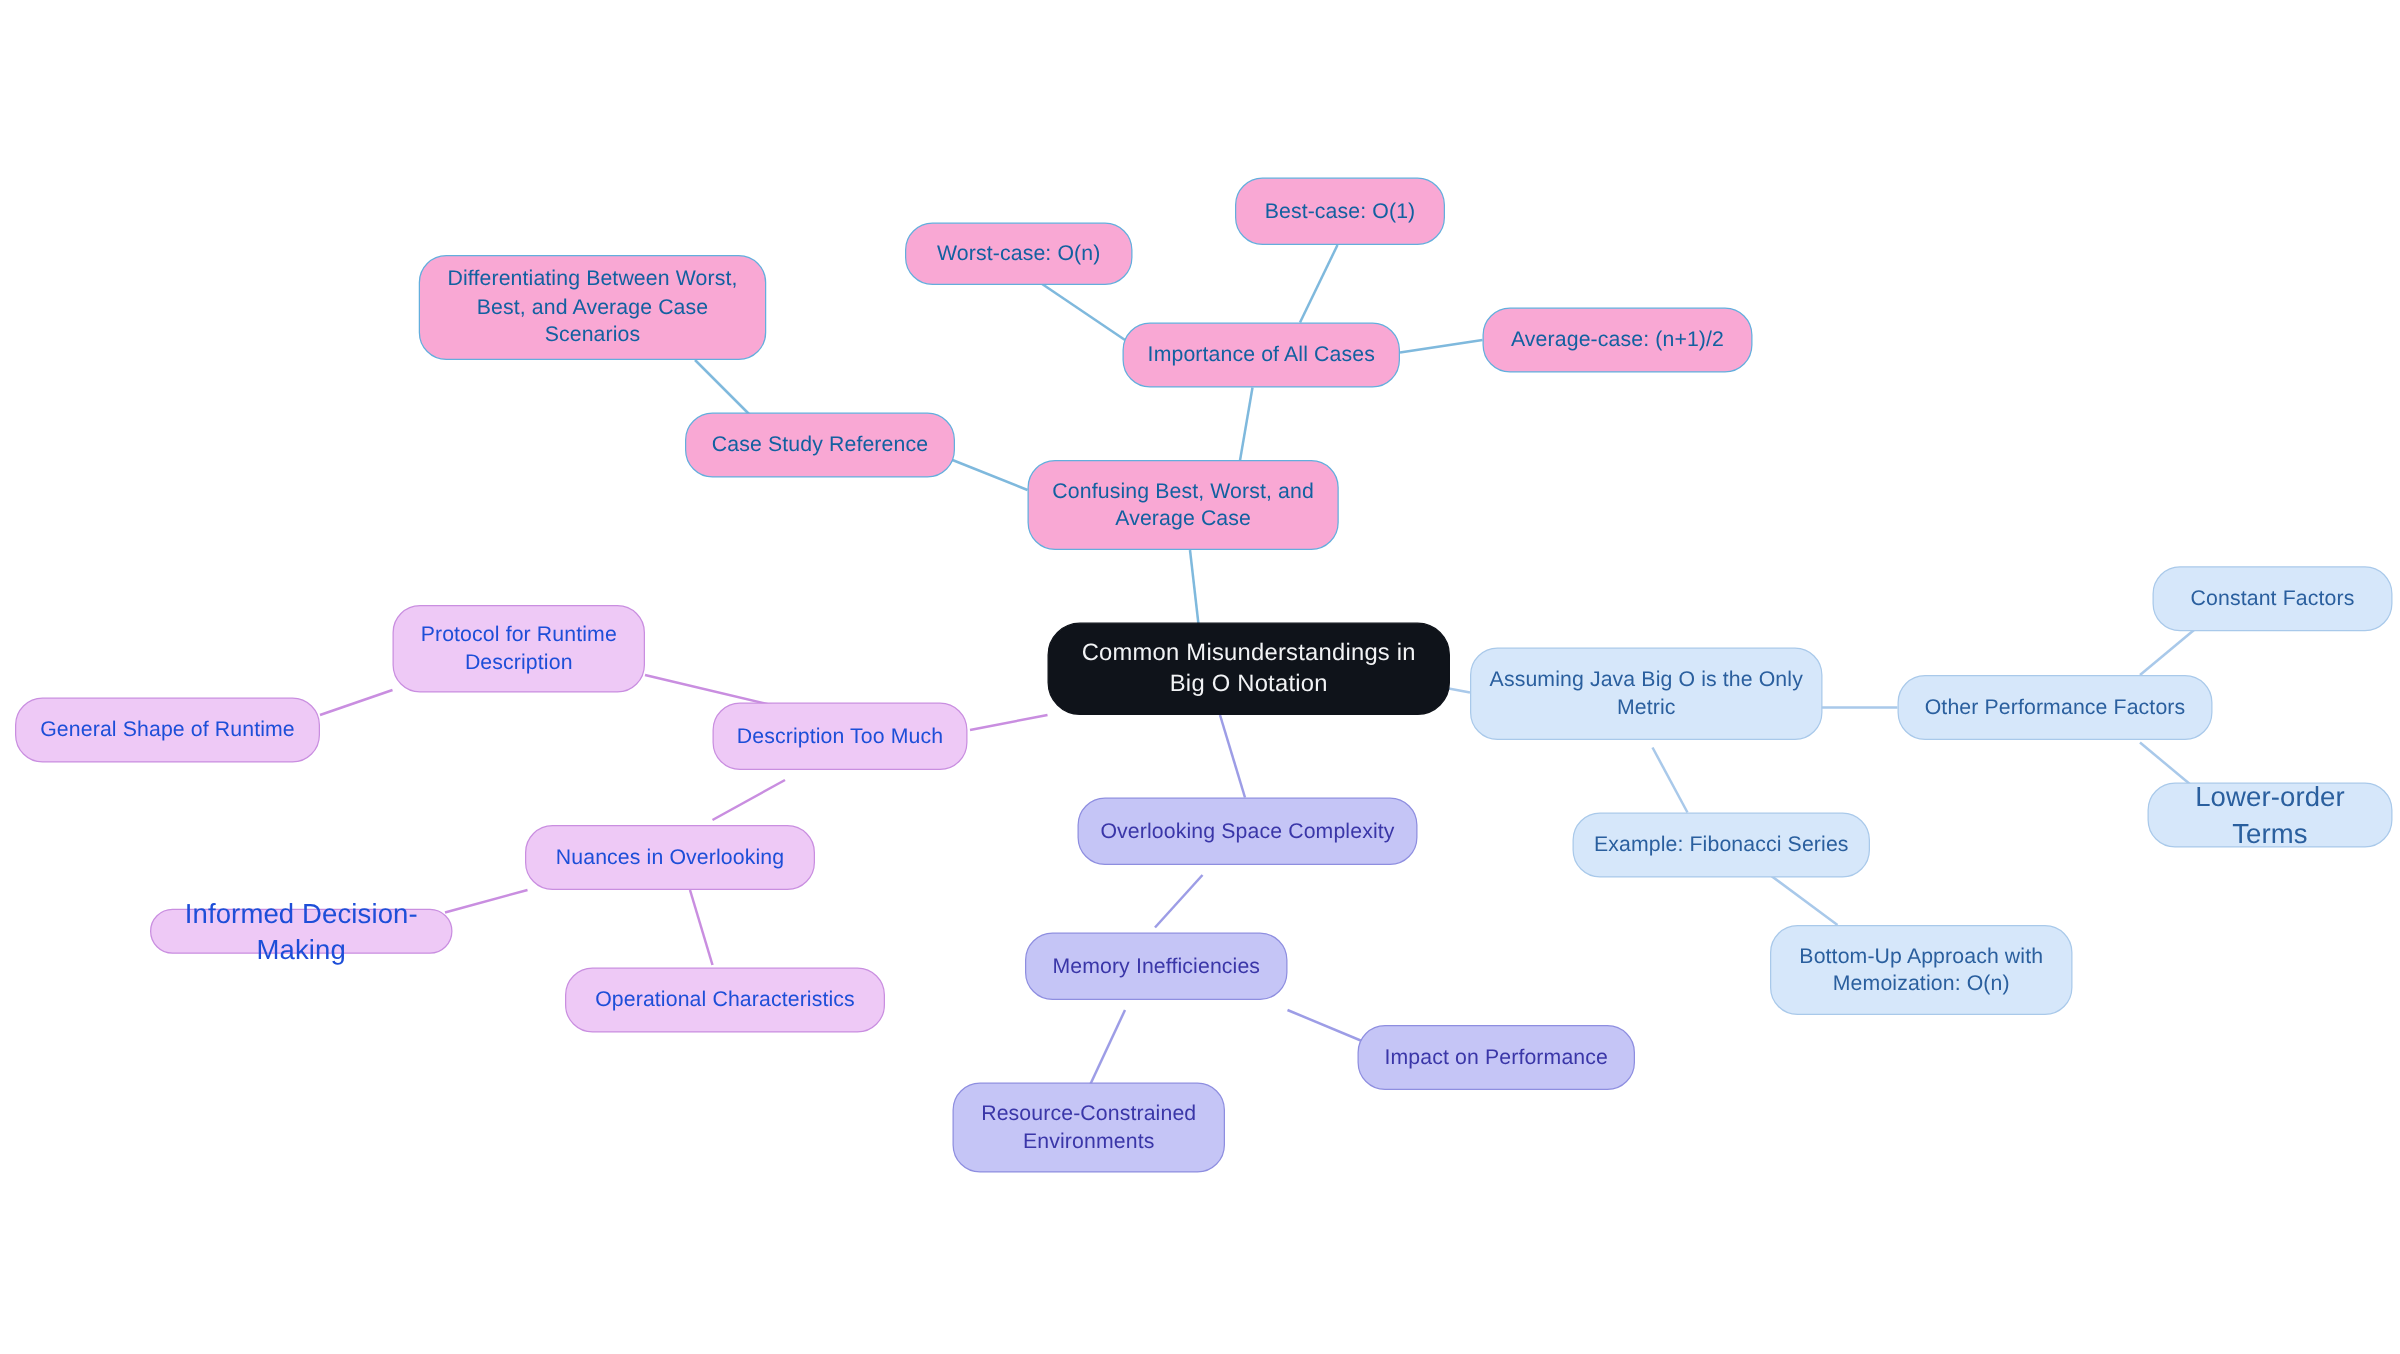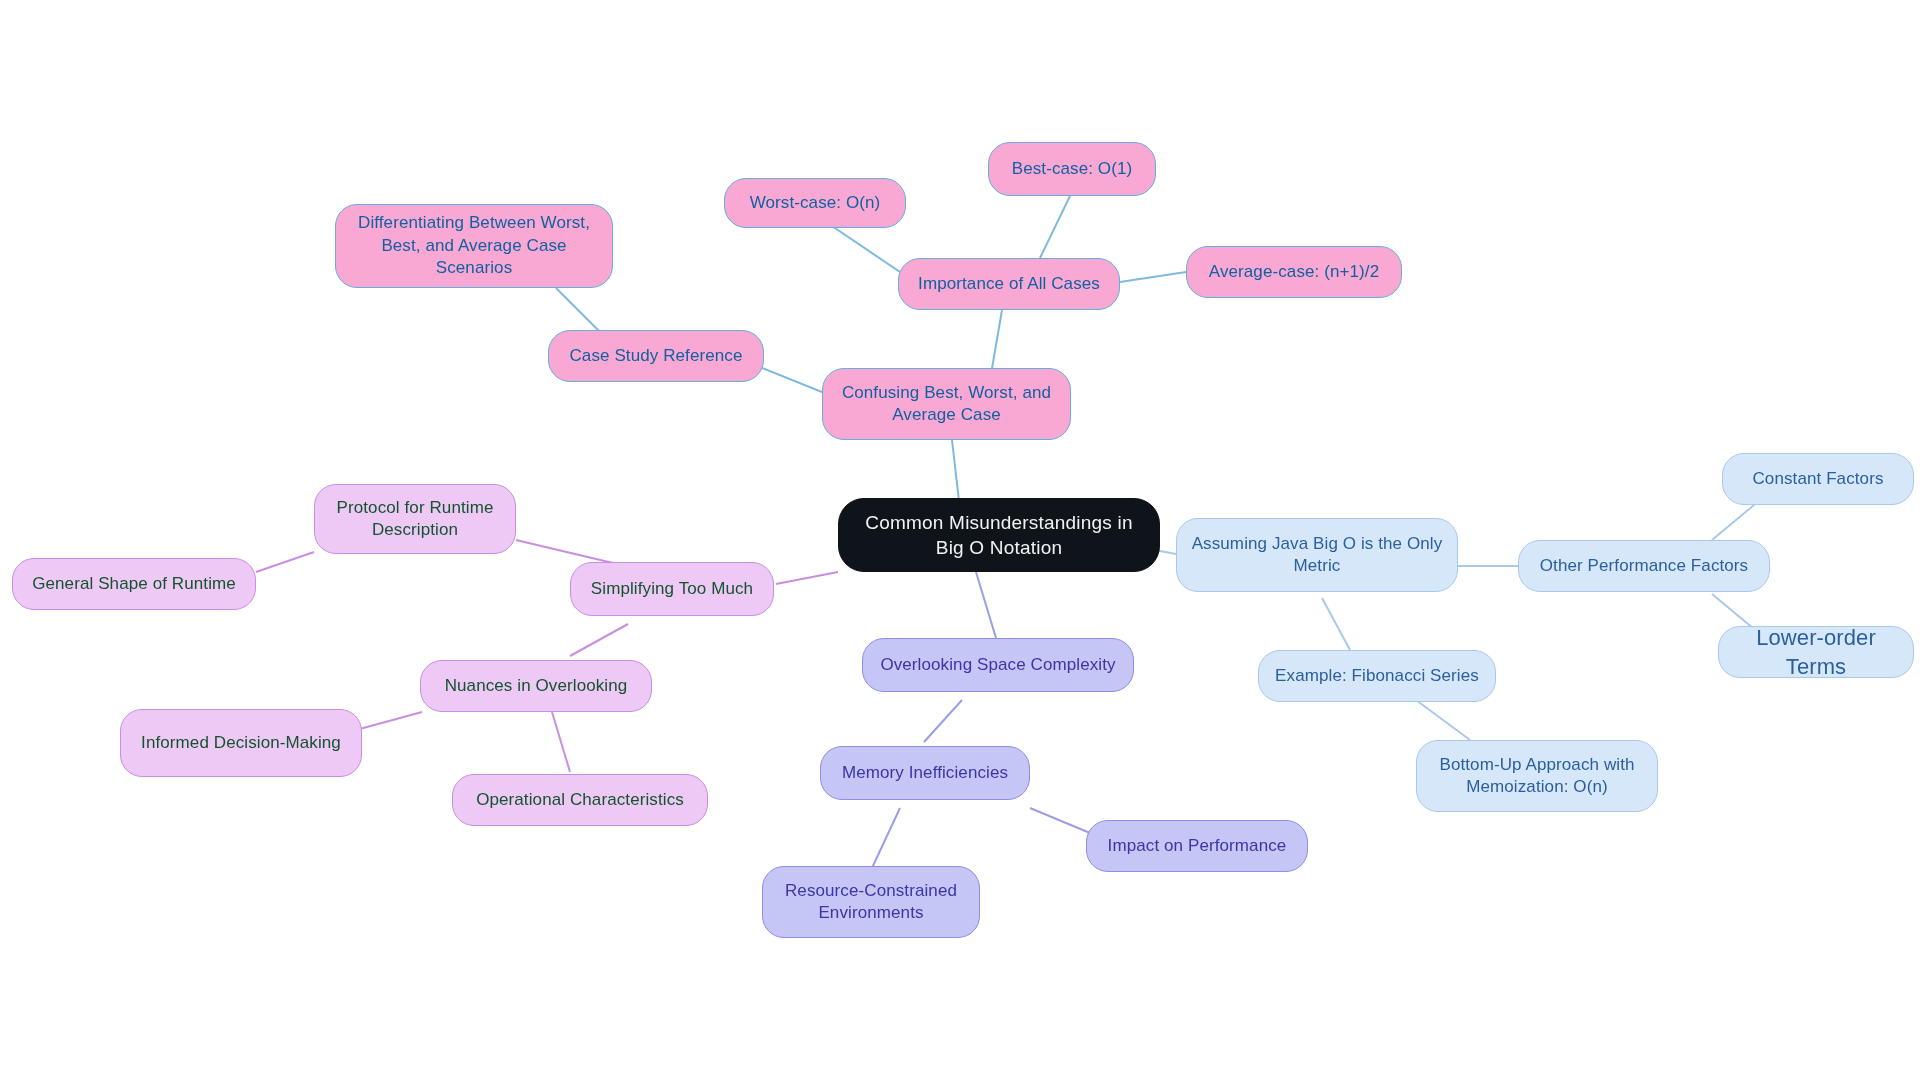--- a/index.html
+++ b/index.html
@@ -66,21 +66,21 @@
   
   .t-periwinkle {
     background: #c5c5f6;
     border-color: #8e8ee0;
     color: #3a36a8;
   }
   
   .t-pink {
     background: #eec9f6;
     border-color: #c98ee0;
-    color: #14532d;
+    color: #1d4ed8;
   }
 </style>
 </head>
 <body>
 
 <div id="canvas">
 
   <svg id="edge-layer" viewBox="0 0 1920 1083" width="1920" height="1083">
 
     <path d="M 960 510 L 952 440" stroke="#7fb9dd" stroke-width="2" fill="none"></path>
@@ -166,26 +166,26 @@
 
   <div class="node t-periwinkle" style="left:862px; top:638px; width:272px; height:54px; font-size:17px;text-align:center;">Overlooking Space Complexity</div>
 
   <div class="node t-periwinkle" style="left:820px; top:746px; width:210px; height:54px; font-size:17px;text-align:center;">Memory Inefficiencies</div>
 
   <div class="node t-periwinkle" style="left:1086px; top:820px; width:222px; height:52px; font-size:17px;">Impact on Performance</div>
 
   <div class="node t-periwinkle" style="left:762px; top:866px; width:218px; height:72px; font-size:17px;">Resource-Constrained
 Environments</div>
 
-  <div class="node t-pink" style="left:570px; top:562px; width:204px; height:54px; font-size:17px;">Simplifying Too Much</div>
+  <div class="node t-pink" style="left:570px; top:562px; width:204px; height:54px; font-size:17px;">Description Too Much</div>
 
   <div class="node t-pink" style="left:314px; top:484px; width:202px; height:70px; font-size:17px;">Protocol for Runtime
 Description</div>
 
   <div class="node t-pink" style="left:12px; top:558px; width:244px; height:52px; font-size:17px;">General Shape of Runtime</div>
 
   <div class="node t-pink" style="left:420px; top:660px; width:232px; height:52px; font-size:17px;">Nuances in Overlooking</div>
 
-  <div class="node t-pink" style="left:120px; top:709px; width:242px; height:68px; font-size:17px;">Informed Decision-Making</div>
+  <div class="node t-pink" style="left:120px; top:727px; width:242px; height:36px; font-size:22px;">Informed Decision-Making</div>
 
   <div class="node t-pink" style="left:452px; top:774px; width:256px; height:52px; font-size:17px;">Operational Characteristics</div>
 
 </div>
 
 </body></html>

